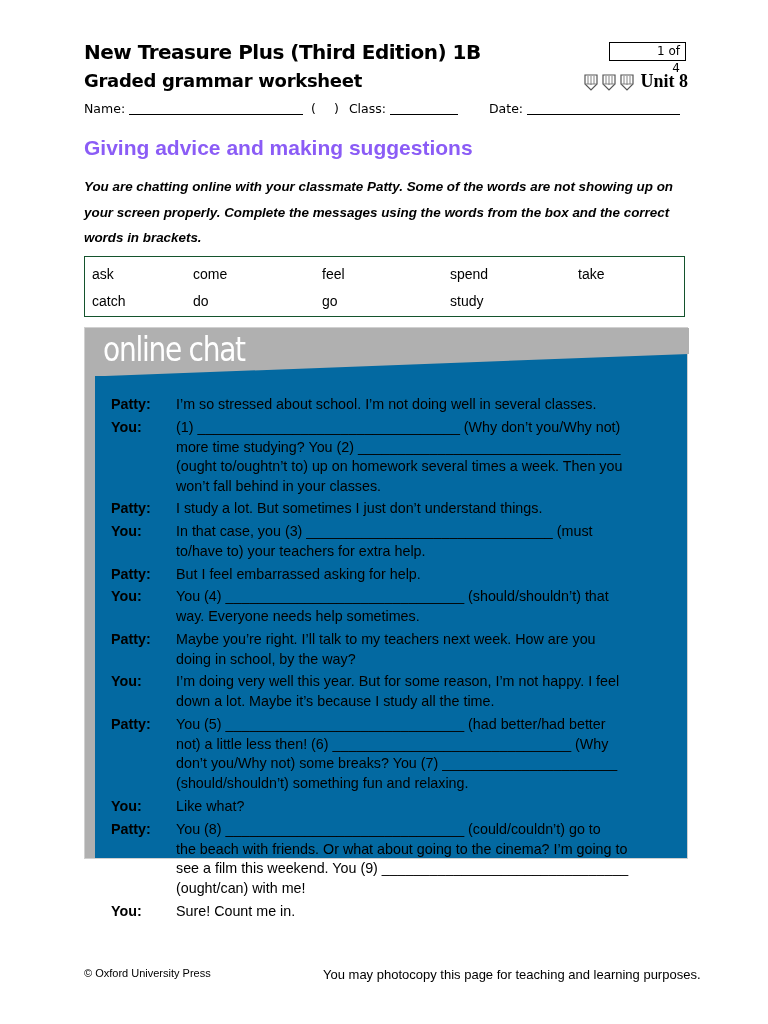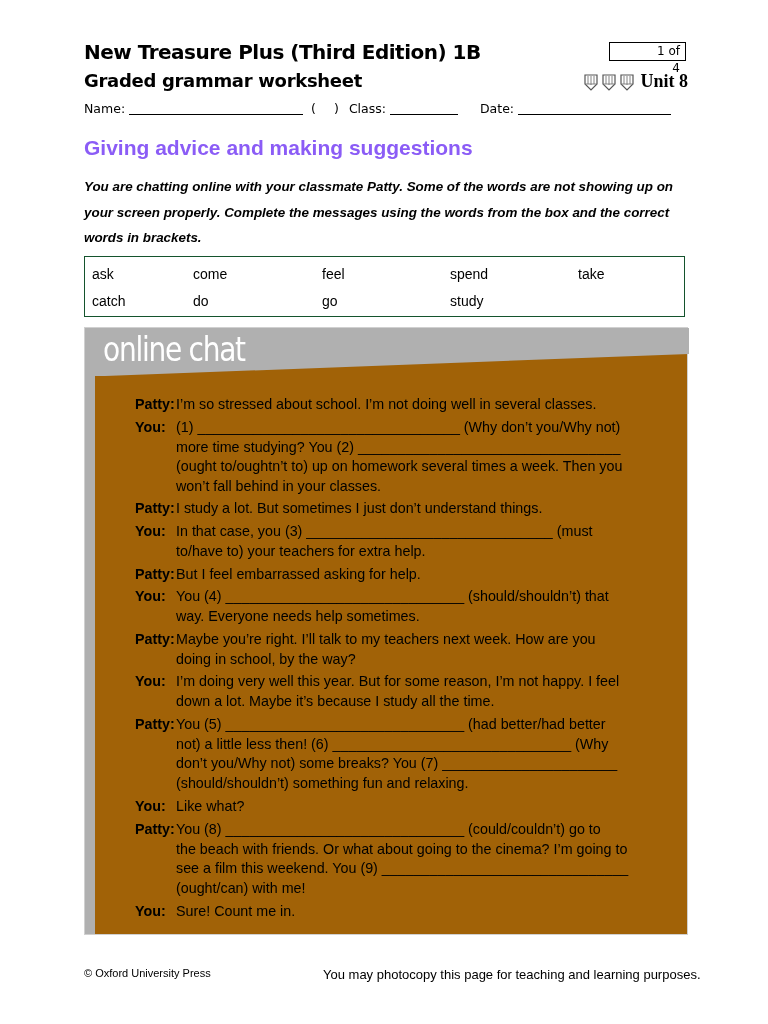--- a/index.html
+++ b/index.html
@@ -14,28 +14,28 @@
 
   .info-row { position:absolute; left:84px; top:101px; width:606px; font-family:"DejaVu Sans", sans-serif; font-size:12.5px; display:flex; white-space:nowrap;align-items:center; }
   .info-row .blank { display:inline-block; border-bottom:1px solid #000; height:12px; margin-left:4px; vertical-align:baseline; }
 
   .heading { position:absolute; left:84px; top:136px; font-size:21px; font-weight:bold; color:#8b5cf6; }
   .instructions { position:absolute; left:84px; top:174px; width:600px; font-size:13.4px; font-weight:bold; font-style:italic; line-height:25.5px; }
 
   .word-box { position:absolute; left:84px; top:256px; width:601px; height:61px; border:1px solid #14532d; box-sizing:border-box; }
   .word { position:absolute; font-size:14px; }
 
-  .chat-panel { position:absolute; left:84px; top:327px; width:604px; height:608px; border:1px solid #d0d0d0; box-sizing:border-box; background:#a16207; }
+  .chat-panel { position:absolute; left:84px; top:327px; width:604px; height:532px; border:1px solid #d0d0d0; box-sizing:border-box; background:#0369a1; }
   .chat-leftbar { position:absolute; left:0; top:0; width:10px; height:100%; background:#b0b0b0; }
   .chat-header { position:absolute; left:0; top:0; width:100%; height:50px; }
   .chat-header svg { position:absolute; left:0; top:0; }
   .chat-title { position:absolute; left:18px; top:2px; font-family:"DejaVu Sans", sans-serif; font-size:33px; font-weight:normal; color:#ffffff; letter-spacing:-1.5px; transform:scaleX(0.85); transform-origin:left; }
 
   .msg { position:absolute; left:26px; font-size:14.3px; line-height:19.5px; }
-  .speaker { position:absolute; left:0; top:0; font-weight:bold; width:60px;margin-left:24px; }
+  .speaker { position:absolute; left:0; top:0; font-weight:bold; width:60px; }
   .msg-text { position:absolute; left:65px; top:0; width:500px; }
 
   .footer-left { position:absolute; left:84px; top:967px; font-size:11px; }
   .footer-right { position:absolute; left:323px; top:967px; font-size:13px; }
 </style>
 </head>
 <body>
 
 <div class="title">New Treasure Plus (Third Edition) 1B</div>
 <div class="page-box">1 of 4</div>
@@ -57,21 +57,21 @@
 </div>
 
 <div class="info-row">
   <span>Name:</span>
   <span class="blank" style="width:174px"></span>
   <span style="margin-left:8px">(</span>
   <span style="display:inline-block;width:18px"></span>
   <span>)</span>
   <span style="margin-left:10px">Class:</span>
   <span class="blank" style="width:68px"></span>
-  <span style="margin-left:22px">Date:</span>
+  <span style="margin-left:31px">Date:</span>
   <span class="blank" style="width:153px"></span>
 </div>
 
 <div class="heading">Giving advice and making suggestions</div>
 <div class="instructions">You are chatting online with your classmate Patty. Some of the words are not showing up on your screen properly. Complete the messages using the words from the box and the correct words in brackets.</div>
 
 <div class="word-box">
   <span class="word" style="left:7px;top:9px">ask</span>
   <span class="word" style="left:108px;top:9px">come</span>
   <span class="word" style="left:237px;top:9px">feel</span>

